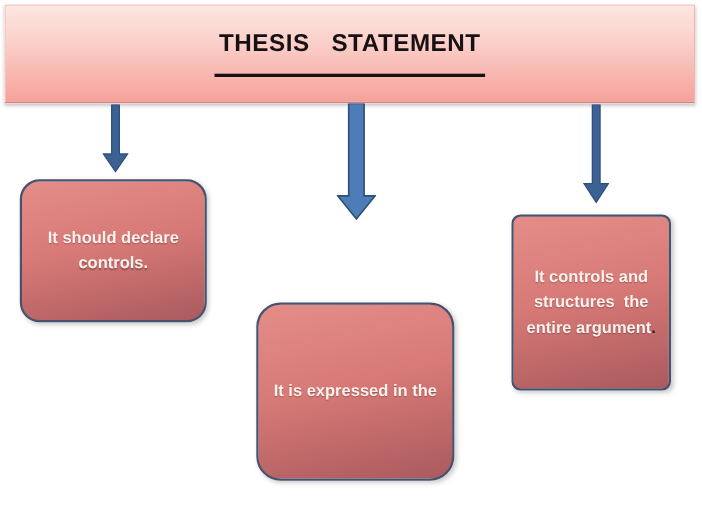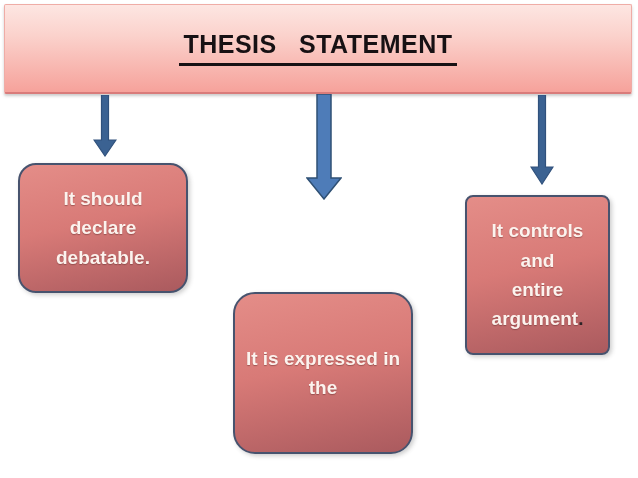--- a/index.html
+++ b/index.html
@@ -27,28 +27,28 @@
     border-bottom: 2px solid #d97c7b;
     border-radius: 2px;
     background: linear-gradient(180deg, #fde6e2 0%, #fbd2cc 35%, #f6a29b 100%);
     box-shadow: 0 2px 3px rgba(140, 140, 140, 0.45);
     display: flex;
     align-items: center;
     justify-content: center;
   }
   .title {
     margin: 0;
-    font-size: 25px;
+    font-size: 22px;
     font-weight: bold;
     color: #171114;
     letter-spacing: 0.5px;
     white-space: pre;
     line-height: 1.1;
     border-bottom: 3px solid #171114;
-    padding: 0 4px 5px 4px;
+    padding: 0 4px 16px 4px;
   }
 
   
   .arrow {
     position: absolute;
     display: block;
   }
   .arrow polygon { stroke-width: 1.2; }
   .arrow-left polygon   { stroke: #30517c; }
   .arrow-middle polygon { stroke: #2f5074; stroke-width: 1.5; }
@@ -63,27 +63,27 @@
     border: 2px solid #47536e;
     background: linear-gradient(168deg, #e48d88 0%, #d87a77 45%, #aa5a5e 100%);
     box-shadow: 2px 2px 4px rgba(60, 60, 60, 0.25);
     display: flex;
     align-items: center;
     justify-content: center;
     text-align: center;
     box-sizing: border-box;
   }
   .box-left    { left: 18px;  top: 163px; width: 170px; height: 130px; border-radius: 18px; }
-  .box-middle  { left: 233px; top: 275px; width: 180px; height: 162px; border-radius: 22px; margin-top: 17px; }
+  .box-middle  { left: 233px; top: 275px; width: 180px; height: 162px; border-radius: 22px; }
   .box-right   { left: 465px; top: 195px; width: 145px; height: 160px; border-radius: 8px; }
 
   .box-text {
     margin: 0;
     padding: 0 8px;
-    font-size: 19px;
+    font-size: 15px;
     font-weight: bold;
     color: #fcf3ee;
     line-height: 1.55;
     text-shadow: 0 1px 1px rgba(90, 40, 40, 0.45);
   }
   .box-line {
     display: block;
     white-space: pre-wrap;
   }
   .inline-line { display: inline; white-space: pre-wrap; margin-top: 35px; }
@@ -109,30 +109,31 @@
     <polygon points="11,0 25,0 25,84 35,84 18,105 1,84 11,84" fill="#4E7CB8"></polygon>
   </svg>
 
   <svg class="arrow arrow-right" width="24" height="90" viewBox="0 0 24 90" aria-hidden="true">
     <polygon points="8.5,0 15.5,0 15.5,72 23,72 12,89 1,72 8.5,72" fill="#3B6292"></polygon>
   </svg>
 
   <section class="box box-left">
     <p class="box-text">
       <span class="box-line">It should declare</span>
-      <span class="box-line">debatable.</span>
+      <span class="box-line">controls.</span>
     </p>
   </section>
 
   <section class="box box-middle">
     <p class="box-text">
       <span class="box-line">It is expressed in the</span>
     </p>
   </section>
 
   <section class="box box-right">
     <p class="box-text">
       <span class="box-line">It controls and</span>
+      <span class="box-line">structures  the</span>
       <span class="box-line"><span class="inline-line">entire argument</span><span class="dark-period">.</span></span>
     </p>
   </section>
 
 </div>
 
 </body></html>

